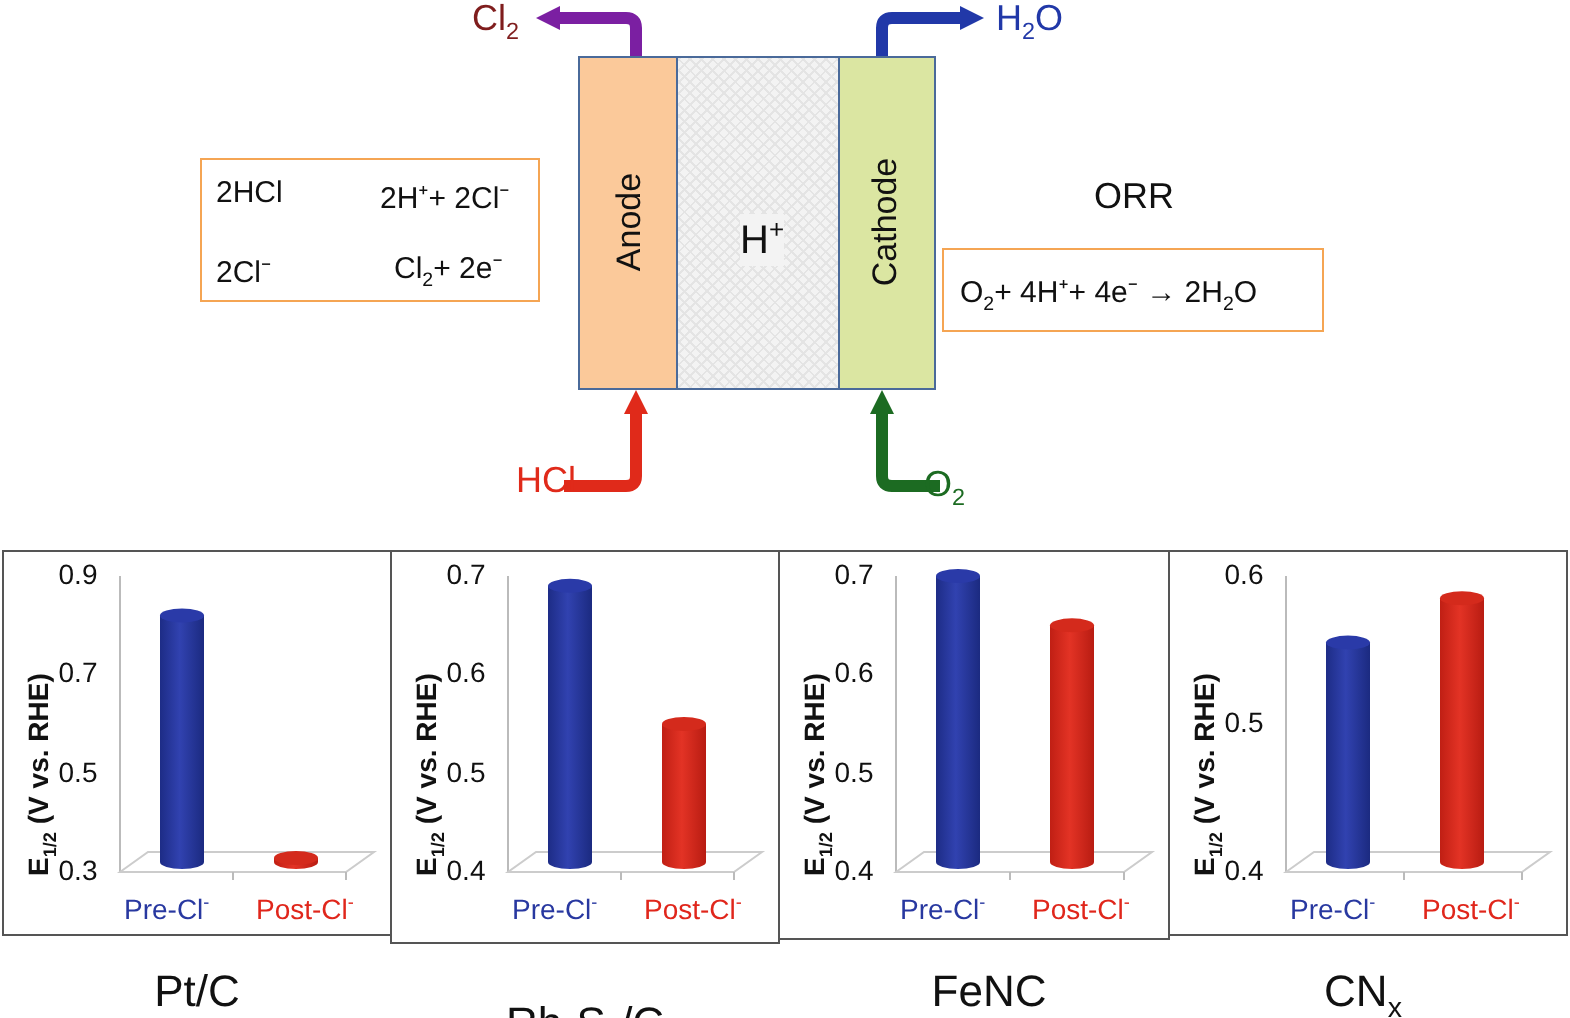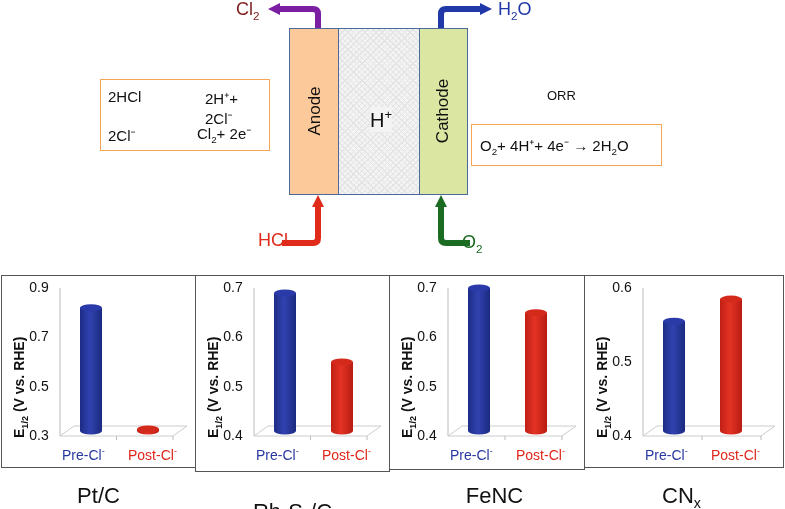--- a/index.html
+++ b/index.html
@@ -59,26 +59,26 @@
   <div class="cell-part" style="left:338px;top:28px;width:82px;height:167px;background:#f3f3f3;background-image:repeating-linear-gradient(45deg,#e4e4e4 0 1px,transparent 1px 4px),repeating-linear-gradient(-45deg,#e4e4e4 0 1px,transparent 1px 4px);"></div>
   <div class="cell-part" style="left:419px;top:28px;width:49px;height:167px;background:#dbe6a2;">
     <div class="vlabel" style="left:-20px;top:72px;width:86px;text-align:center;">Cathode</div>
   </div>
   <div class="abs" style="left:370px;top:107px;font-size:20px;background:#f3f3f3;"><span>H</span><sup>+</sup></div>
 
   <div class="rxbox" style="left:100px;top:79px;width:168px;height:70px;">
     <div class="abs" style="left:7px;top:8px;">
       <span>2HCl</span>
     </div>
-    <div class="abs" style="left:104px;top:8px;">2H⁺+ 2Cl⁻</div>
+    <div class="abs" style="left:89px;top:8px;">2H⁺+ 2Cl⁻</div>
     <div class="abs" style="left:7px;top:45px;">2Cl⁻</div>
     <div class="abs" style="left:96px;top:43px;"><span>Cl</span><sub>2</sub><span>+ 2e⁻</span></div>
   </div>
 
-  <div class="abs" style="left:547px;top:88px;font-size:13px;">ORR</div>
+  <div class="abs" style="left:547px;top:88px;font-size:18px;">ORR</div>
   <div class="rxbox" style="left:471px;top:124px;width:189px;height:40px;">
     <div class="abs" style="left:8px;top:10px;white-space:nowrap;"><span>O</span><sub>2</sub><span>+ 4H⁺+ 4e⁻ → 2H</span><sub>2</sub><span>O</span></div>
   </div>
 </div>
 
 <div id="panels">
     <div class="panel" style="left: 1px; top: 275px; width: 195px; height: 193px;">
       <div class="ytitle" style="left: 9px; top: 162px;"><span>E</span><sub>1/2</sub><span> (V vs. RHE)</span></div>
       <div class="ytick" style="left: 22px; top: 3px;">0.9</div>
       <div class="ytick" style="left: 22px; top: 52.3333px;">0.7</div>

